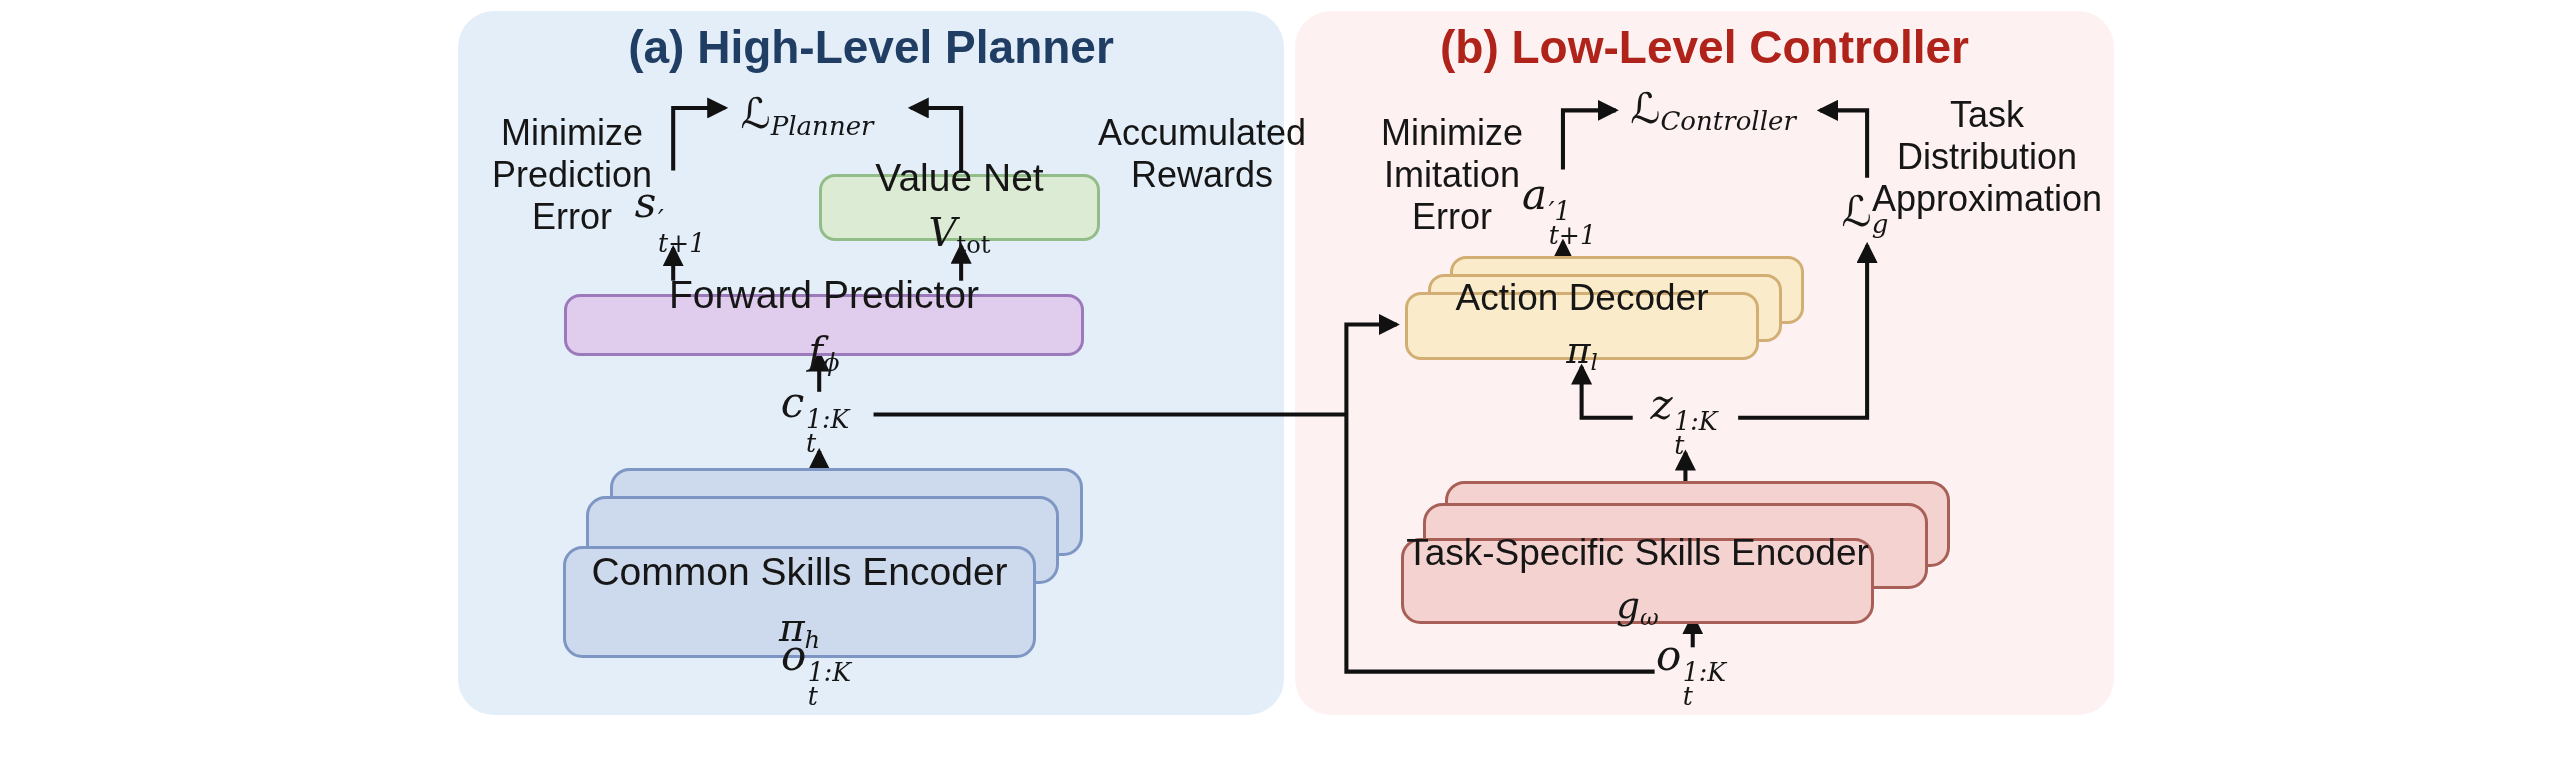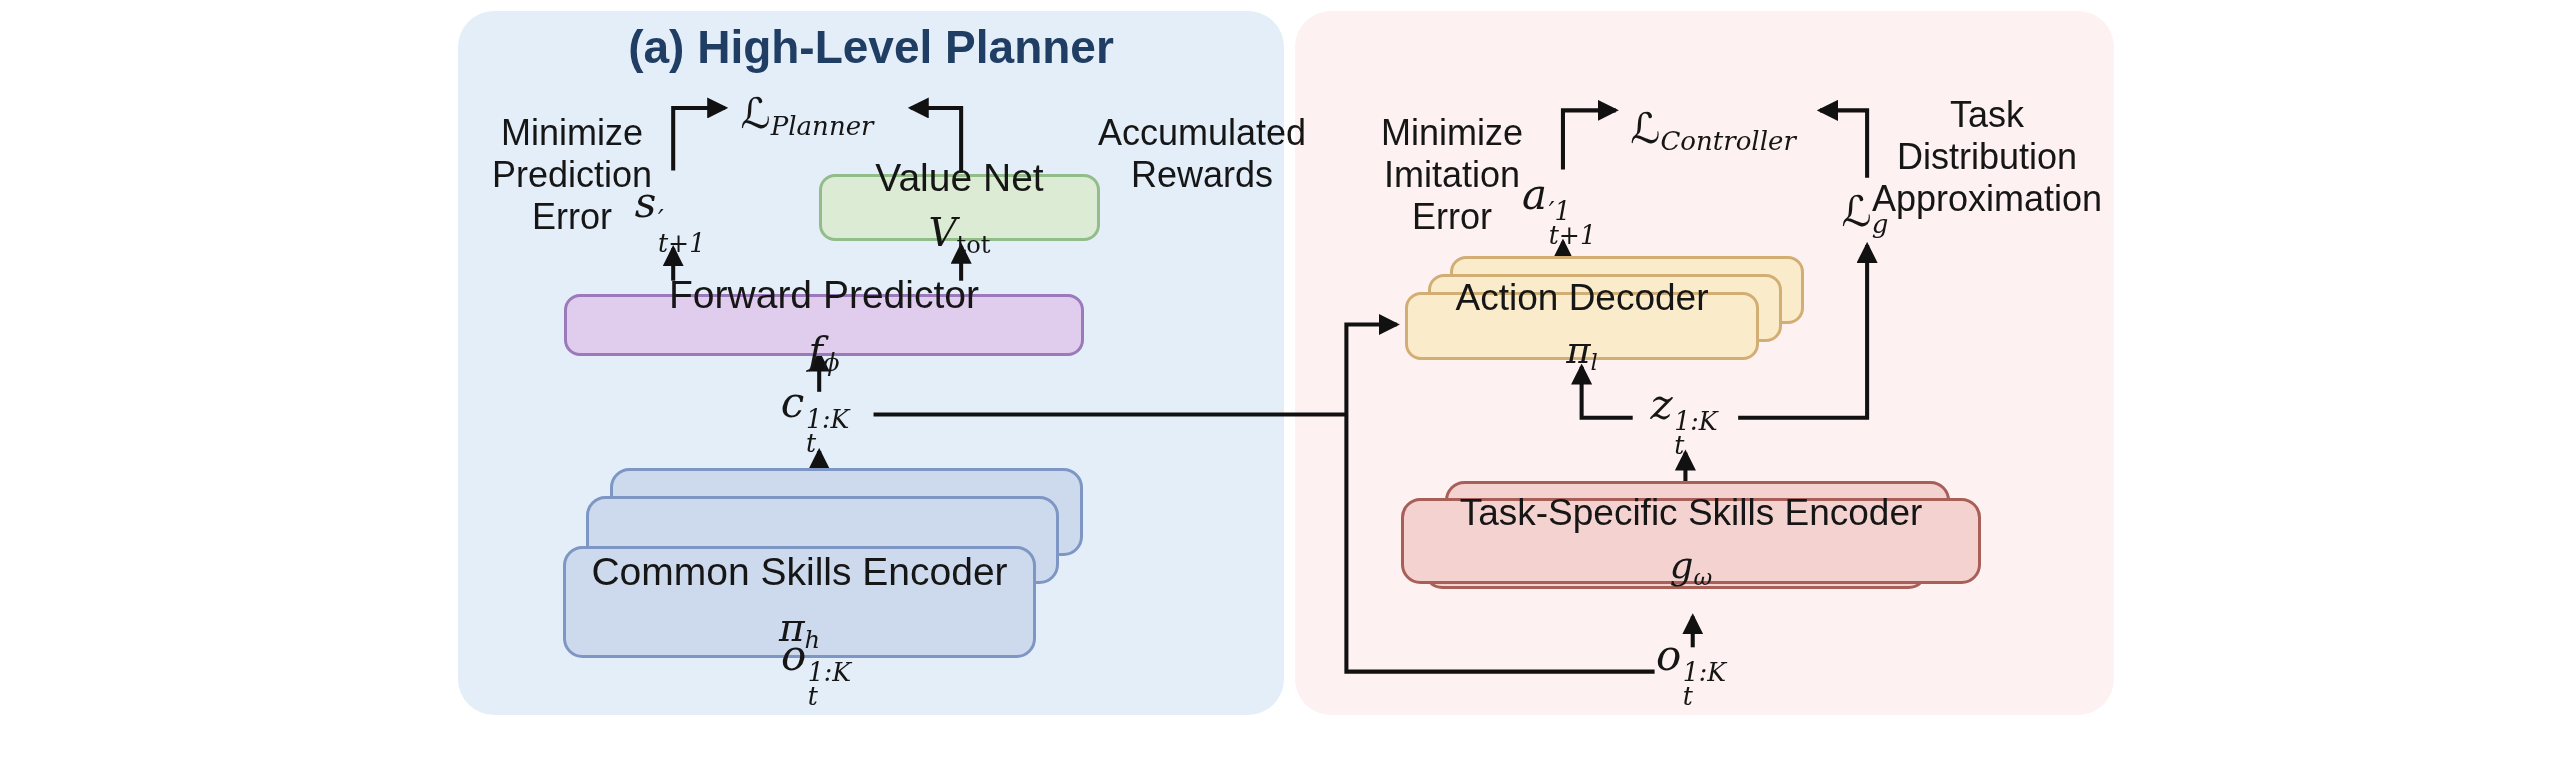--- a/index.html
+++ b/index.html
@@ -128,33 +128,34 @@
     </div>
   </div>
 
   <div class="mathlab" style="left:816px;top:670px;">
     <span>o</span><span class="stk">
         <span>1:K</span>
         <span>t</span>
       </span>
   </div>
 
+  <div class="ptitle controller">(b) Low-Level Controller</div>
 
   <div class="note" style="left:1452px;top:112px;">
     <div>Minimize</div>
     <div>Imitation</div>
     <div>Error</div>
   </div>
   <div class="note" style="left:1987px;top:94px;">
     <div>Task</div>
     <div>Distribution</div>
     <div>Approximation</div>
   </div>
 
-  <div class="mathlab" style="left:1713px;top:130px;">
+  <div class="mathlab" style="left:1713px;top:110px;">
     <span>ℒ</span><span class="msub">Controller</span>
   </div>
 
   <div class="mathlab" style="left:1559px;top:209px;">
     <span>a</span><span class="stk">
         <span>′1</span>
         <span>t+1</span>
       </span>
   </div>
 
@@ -173,21 +174,21 @@
 
   <div class="mathlab" style="left:1684px;top:419px;">
     <span>z</span><span class="stk">
         <span>1:K</span>
         <span>t</span>
       </span>
   </div>
 
   <div class="box pink" style="left:1445px;top:481px;width:505px;height:86px;"></div>
   <div class="box pink" style="left:1423px;top:503px;width:505px;height:86px;"></div>
-  <div class="box pink" style="left:1401px;top:498px;width:580px;height:86px;">
+  <div class="box pink" style="left:1401px;top:538px;width:473px;height:86px;">
     <div class="boxlabel small">
       <span>Task-Specific Skills Encoder</span>
       <span class="m"><span>g</span><span class="msub">ω</span></span>
     </div>
   </div>
 
   <div class="mathlab" style="left:1691px;top:670px;">
     <span>o</span><span class="stk">
         <span>1:K</span>
         <span>t</span>

